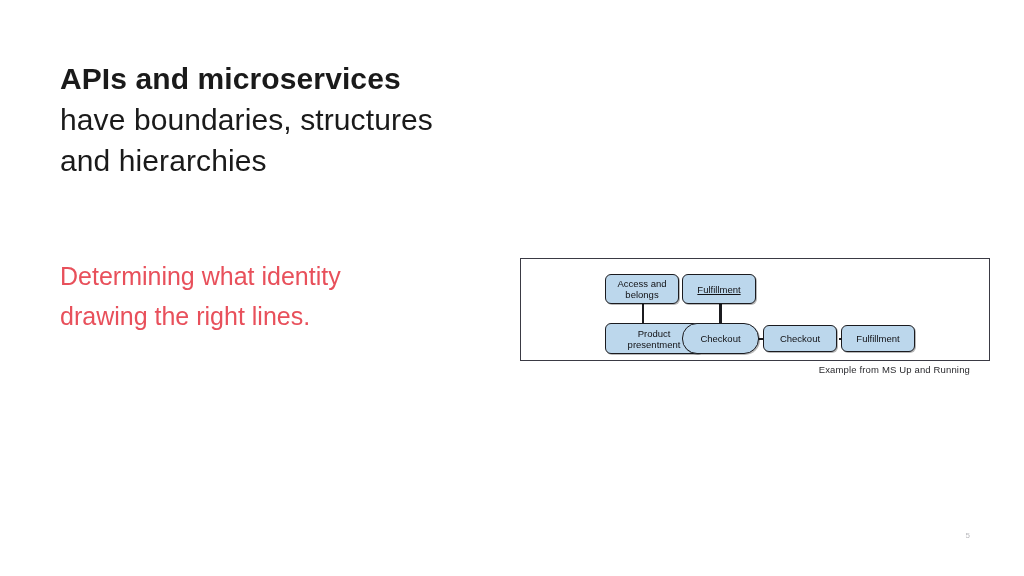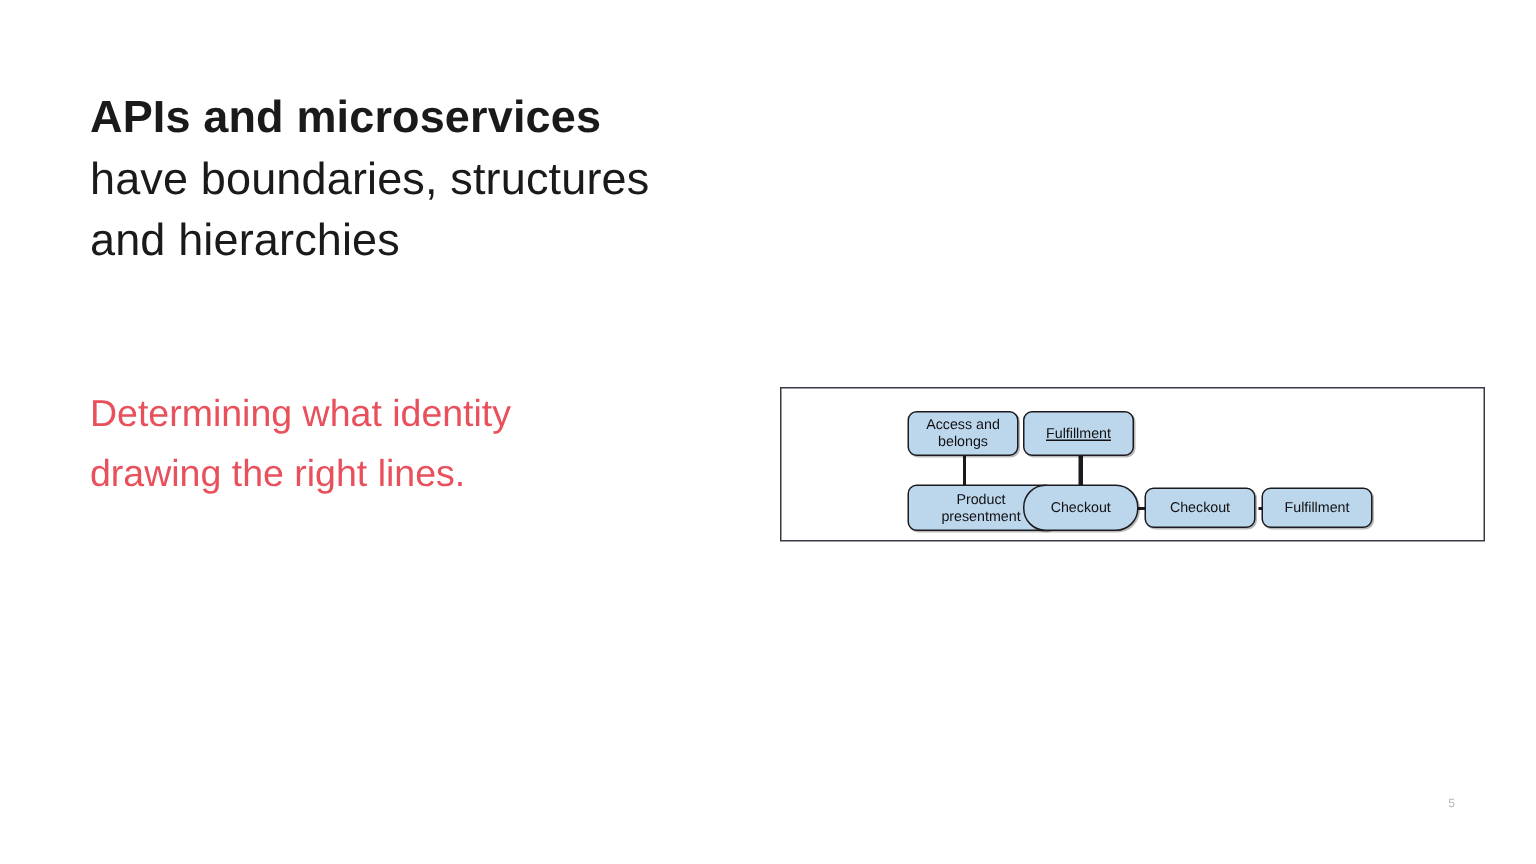--- a/index.html
+++ b/index.html
@@ -177,16 +177,17 @@
         <span>Checkout</span>
       </div>
 
       <div class="node" style="left:320px; top:66px; width:74px; height:27px;">
         <span>Fulfillment</span>
       </div>
 
     </div>
   </div>
 
+  <div class="figure-caption">Example from MS Up and Running</div>
 
   <div class="page-number">5</div>
 
 </div>
 
 </body></html>

